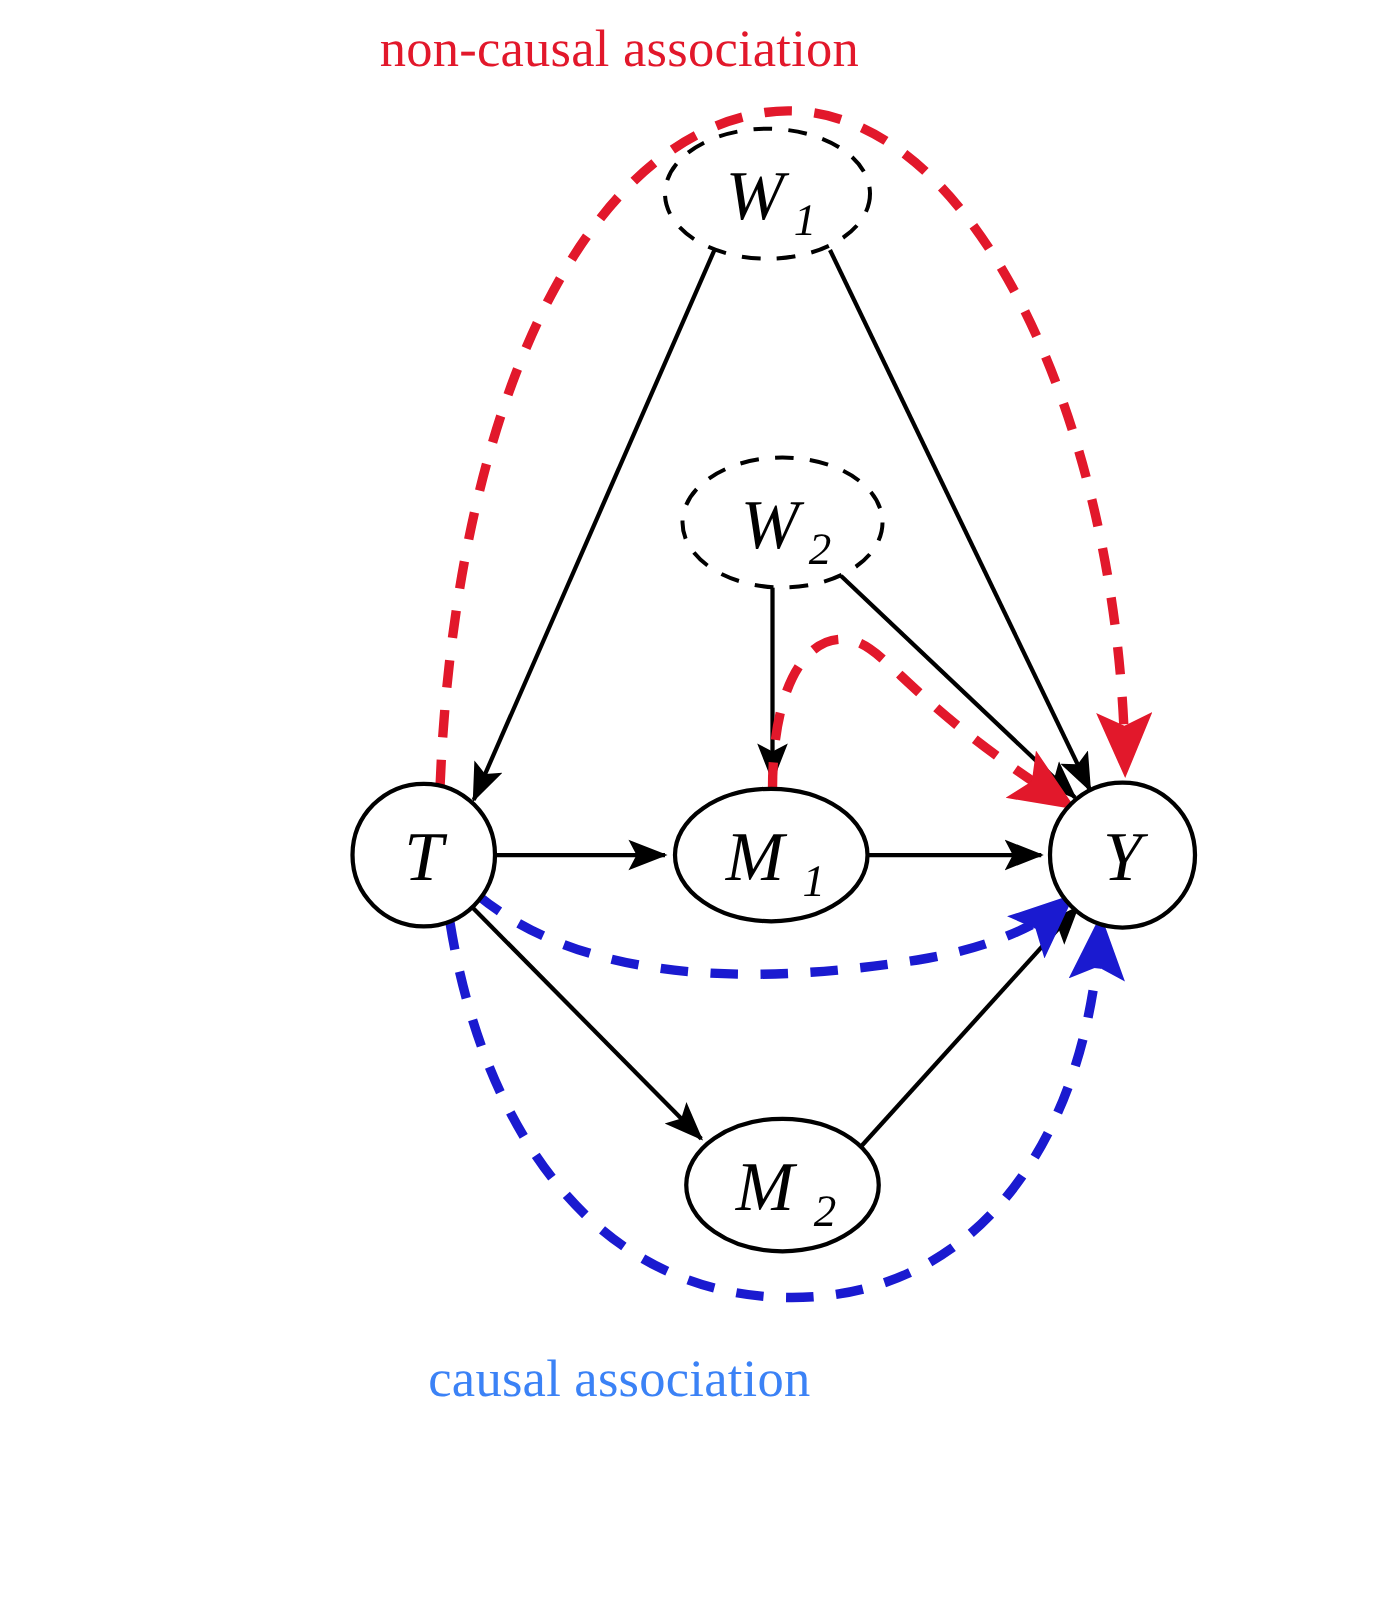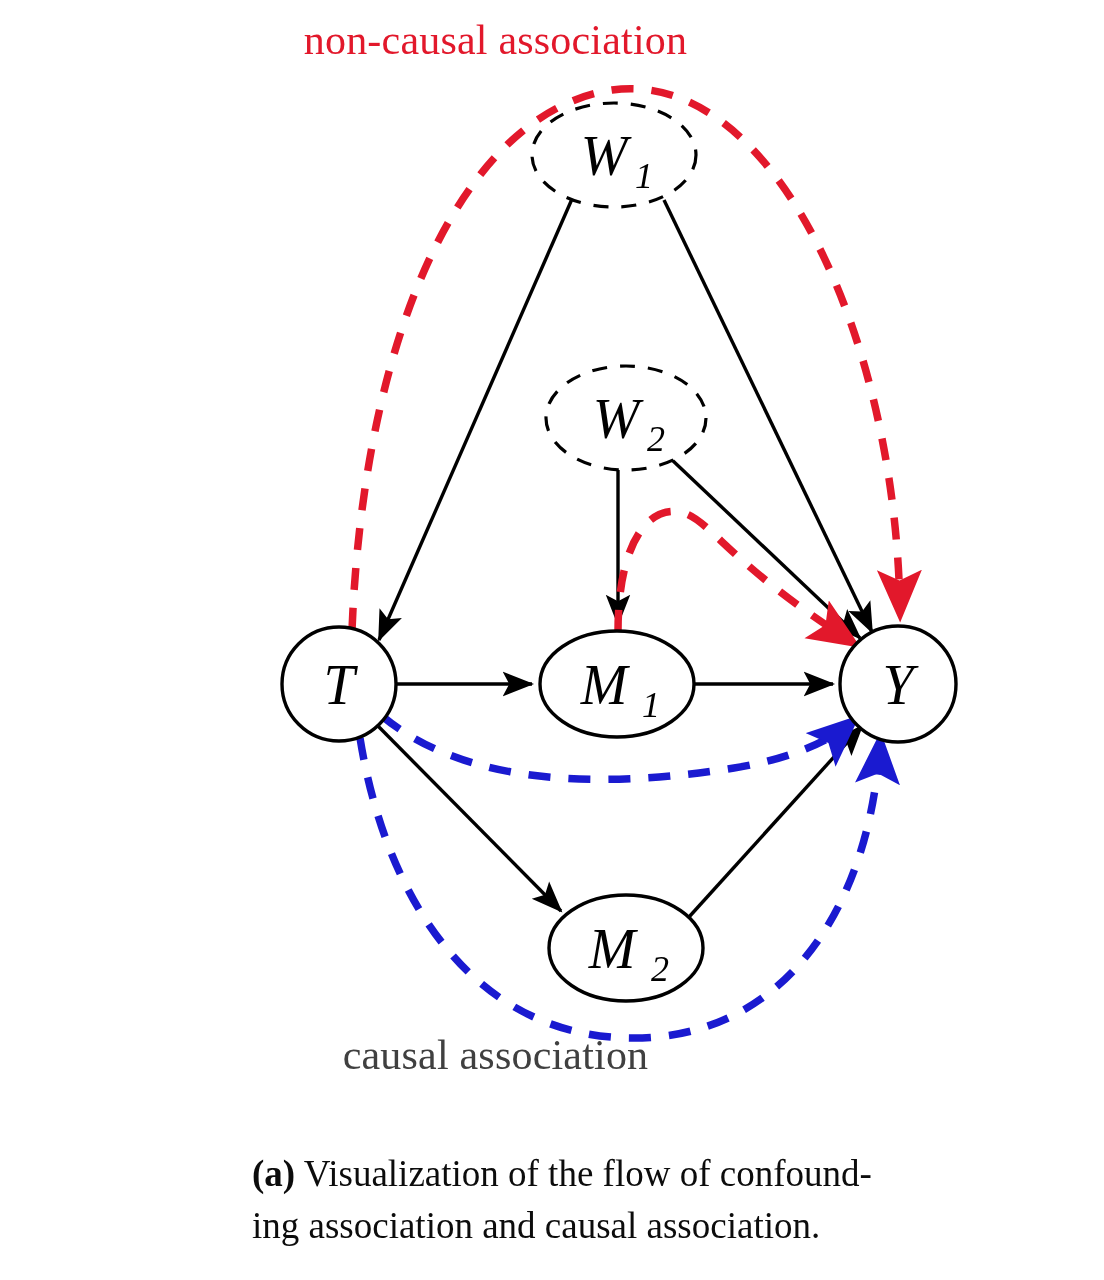--- a/index.html
+++ b/index.html
@@ -29,22 +29,22 @@
     font-family: "Liberation Serif", "DejaVu Serif", serif;
     font-size: 42px;
     letter-spacing: 0.2px;
     white-space: nowrap;
   }
   #noncausal-label {
     top: 16px;
     color: #e2182b;
   }
   #causal-label {
-    top: 1031px;
-    color: #404040;
+    top: 1080px;
+    color: #3b82f6;
   }
   #caption {
     position: absolute;
     left: 218px;
     top: 1148px;
     width: 790px;
     color: #0c0c0c;
     font-family: "Liberation Serif", "DejaVu Serif", serif;
     font-size: 37px;
     line-height: 52px;
@@ -168,19 +168,15 @@
 
       <g>
         <circle cx="864" cy="684" r="58" fill="#ffffff" stroke="#000000" stroke-width="3.4"></circle>
         <text class="node-label" x="864" y="704" text-anchor="middle">Y</text>
       </g>
     </g>
   </svg>
 
   <div class="title-label" id="causal-label">causal association</div>
 
-  <div id="caption">
-    <span class="lead">(a)</span><span> Visualization of the flow of confound-</span><br>
-    <span>ing association and causal association.</span>
-  </div>
 
 
 </div>
 
 </body></html>

